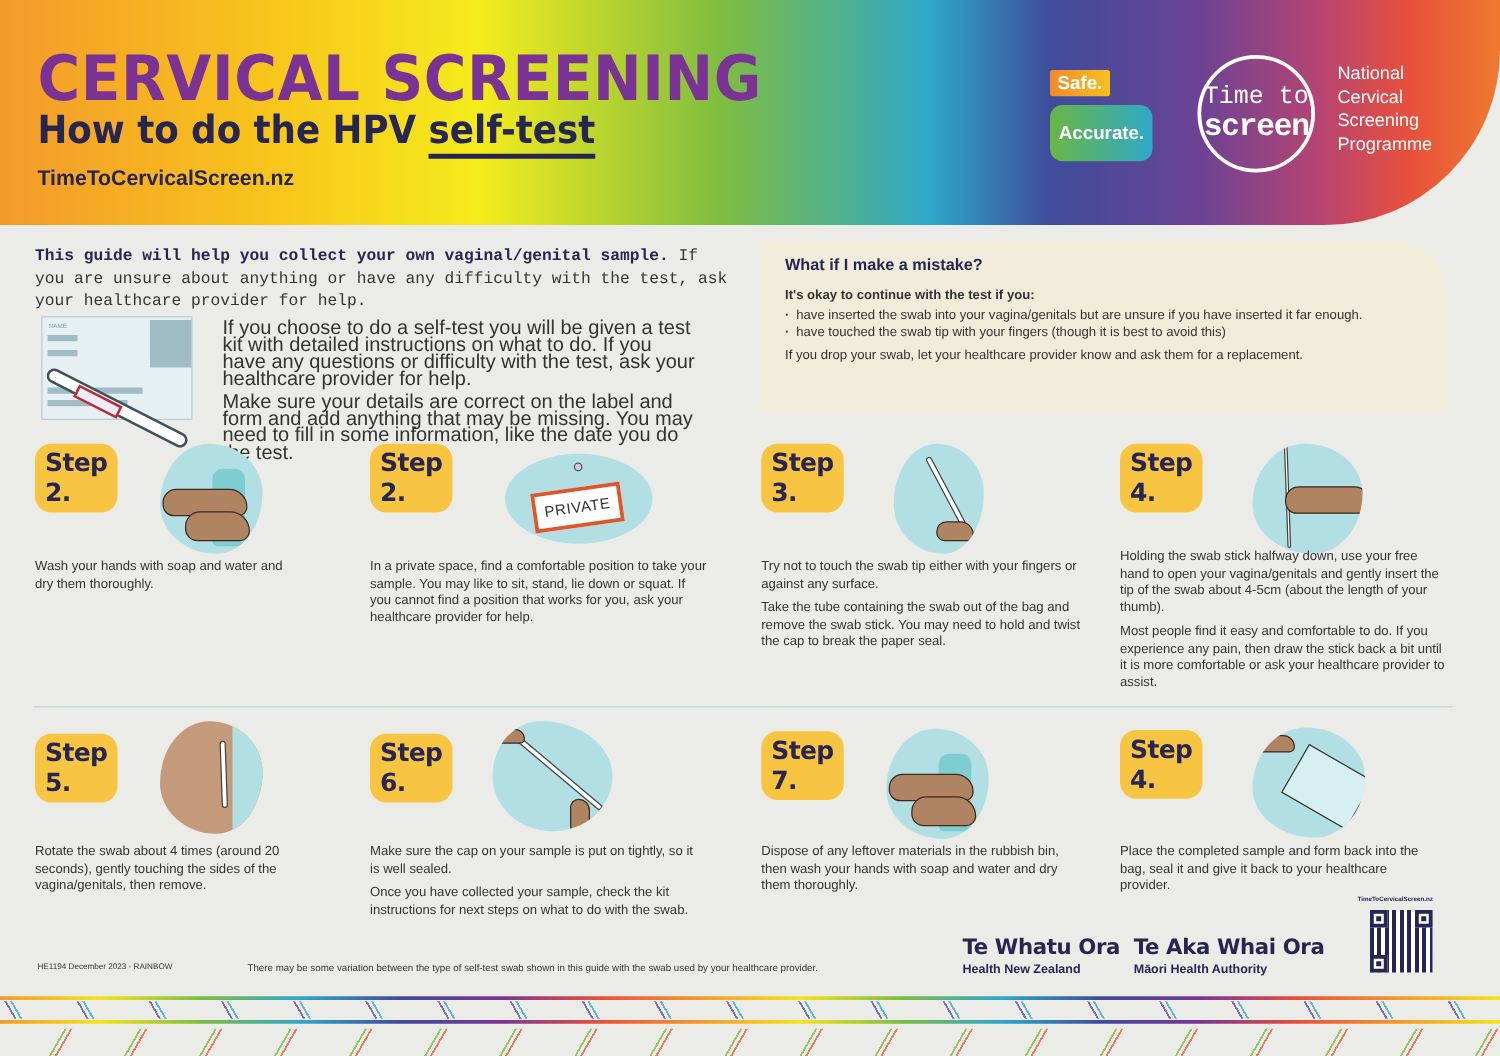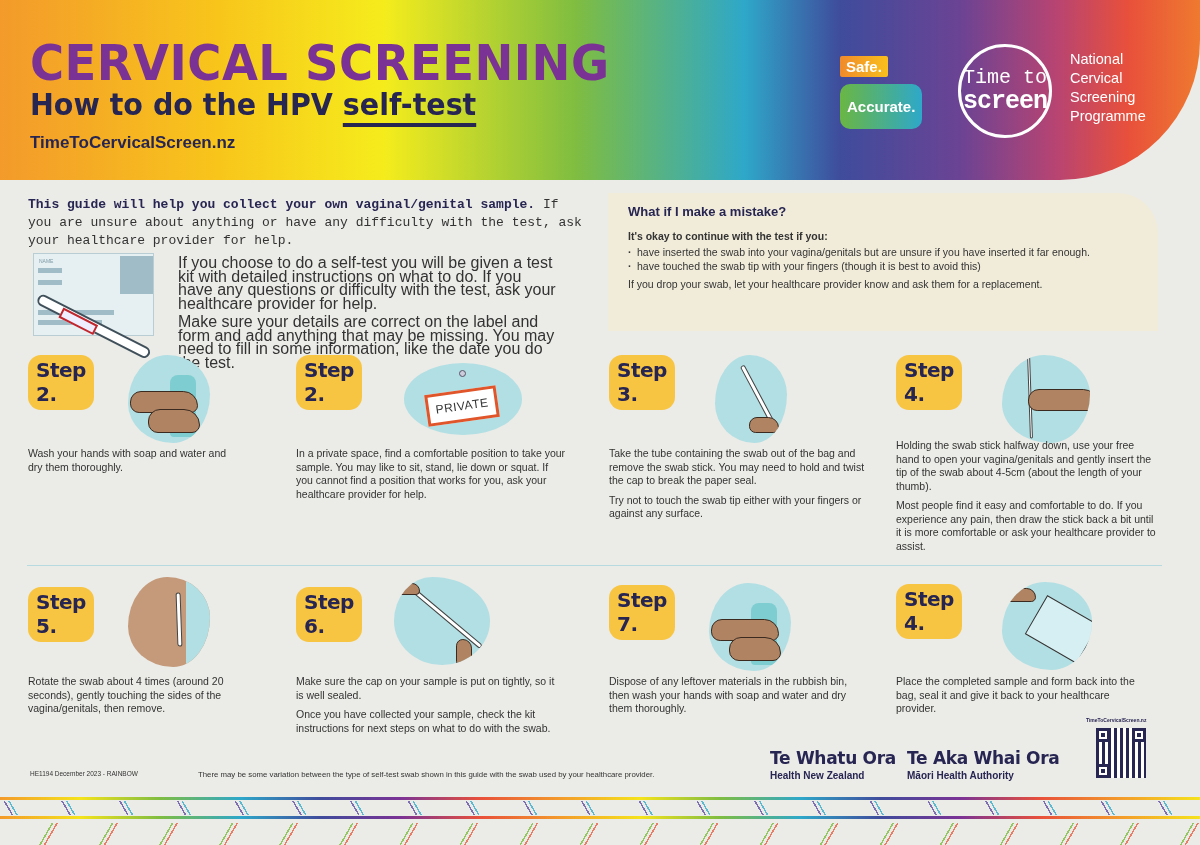--- a/index.html
+++ b/index.html
@@ -165,22 +165,22 @@
   </div>
 </div>
 
 <div class="step" style="left:609px;top:355px;">
   <div class="step-badge">Step 3.</div>
   <div class="step-illus" style="left:106px;top:0;width:72px;height:88px;">
     <div class="swab" style="left:8px;top:40px;width:72px;transform:rotate(62deg);"></div>
     <div class="hand" style="left:34px;top:62px;width:30px;height:16px;"></div>
   </div>
   <div class="step-text" style="left:0;top:92px;width:260px;">
+    <p>Try not to touch the swab tip either with your fingers or against any surface.</p>
     <p>Take the tube containing the swab out of the bag and remove the swab stick. You may need to hold and twist the cap to break the paper seal.</p>
-    <p>Try not to touch the swab tip either with your fingers or against any surface.</p>
   </div>
 </div>
 
 <div class="step" style="left:896px;top:355px;">
   <div class="step-badge">Step 4.</div>
   <div class="step-illus" style="left:106px;top:0;width:88px;height:88px;">
     <div class="swab" style="left:-14px;top:40px;width:84px;transform:rotate(88deg);height:3px;"></div>
     <div class="hand" style="left:26px;top:34px;width:70px;height:22px;"></div>
   </div>
   <div class="step-text" style="left:0;top:84px;width:260px;">

